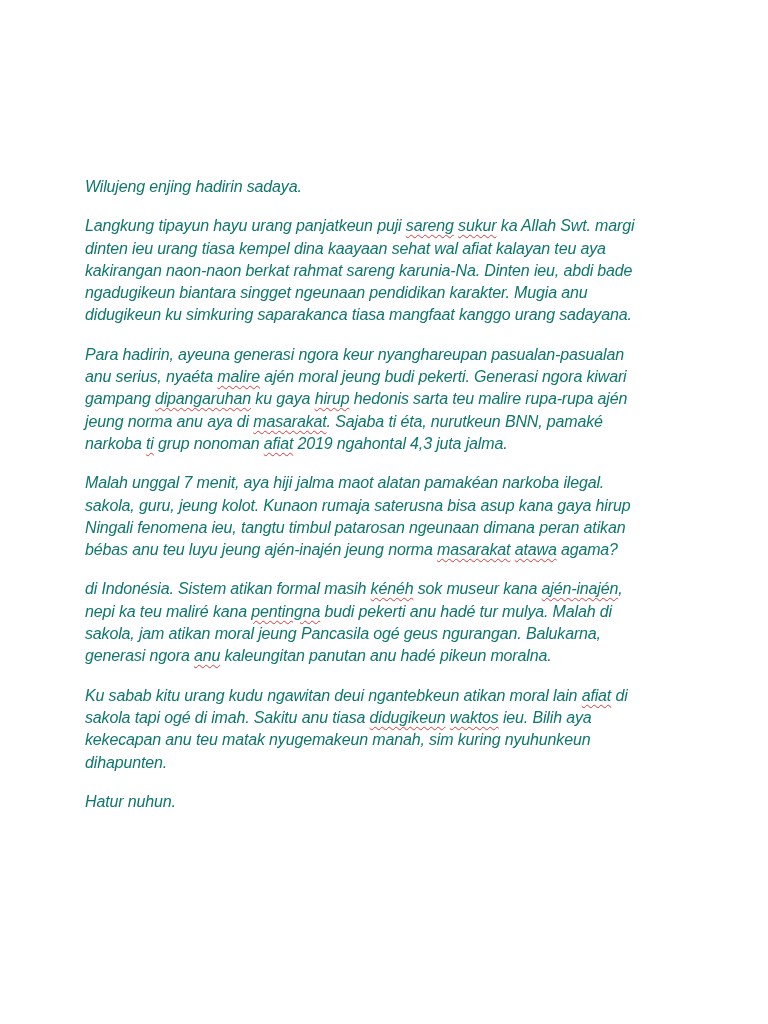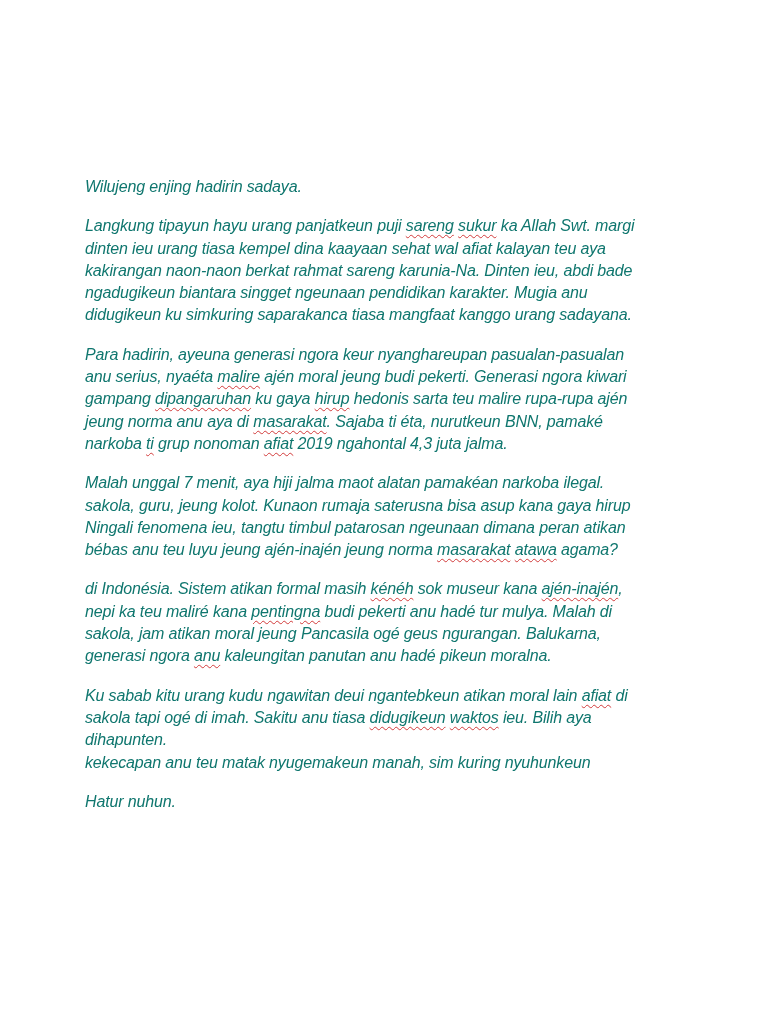--- a/index.html
+++ b/index.html
@@ -67,19 +67,19 @@
     </p>
     <p class="para">
       <span class="line"><span>di Indonésia. Sistem atikan formal masih </span><span class="sp">kénéh</span><span> sok museur kana </span><span class="sp">ajén-inajén</span><span>,</span></span>
       <span class="line"><span>nepi ka teu maliré kana </span><span class="sp">pentingna</span><span> budi pekerti anu hadé tur mulya. Malah di</span></span>
       <span class="line"><span>sakola, jam atikan moral jeung Pancasila ogé geus ngurangan. Balukarna,</span></span>
       <span class="line"><span>generasi ngora </span><span class="sp">anu</span><span> kaleungitan panutan anu hadé pikeun moralna.</span></span>
     </p>
     <p class="para">
       <span class="line"><span>Ku sabab kitu urang kudu ngawitan deui ngantebkeun atikan moral lain </span><span class="sp">afiat</span><span> di</span></span>
       <span class="line"><span>sakola tapi ogé di imah. Sakitu anu tiasa </span><span class="sp">didugikeun</span><span> </span><span class="sp">waktos</span><span> ieu. Bilih aya</span></span>
+      <span class="line"><span>kekecapan anu teu matak nyugemakeun manah, sim kuring nyuhunkeun</span></span>
       <span class="line"><span>dihapunten.</span></span>
-      <span class="line"><span>kekecapan anu teu matak nyugemakeun manah, sim kuring nyuhunkeun</span></span>
     </p>
     <p class="para">
       <span class="line"><span>Hatur nuhun.</span></span>
     </p>
   </div>
 
 </body></html>

